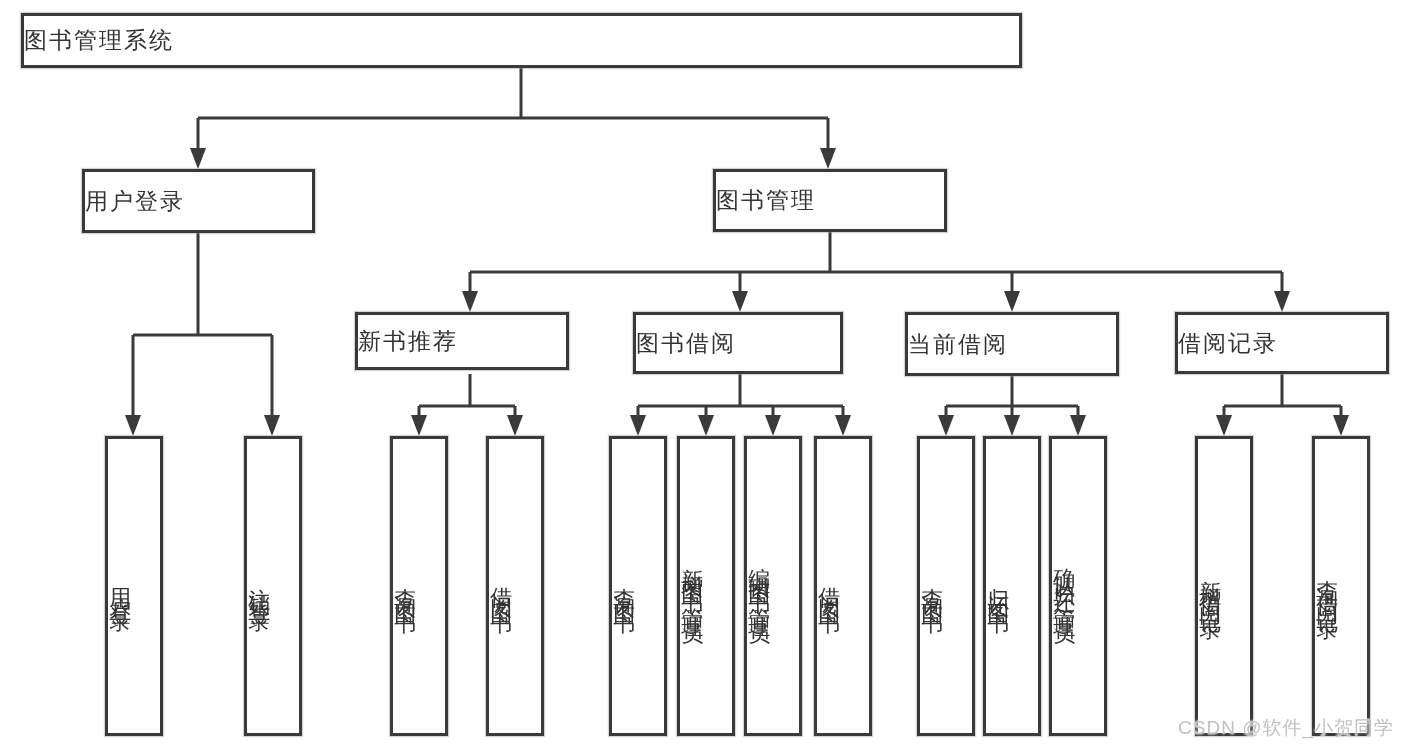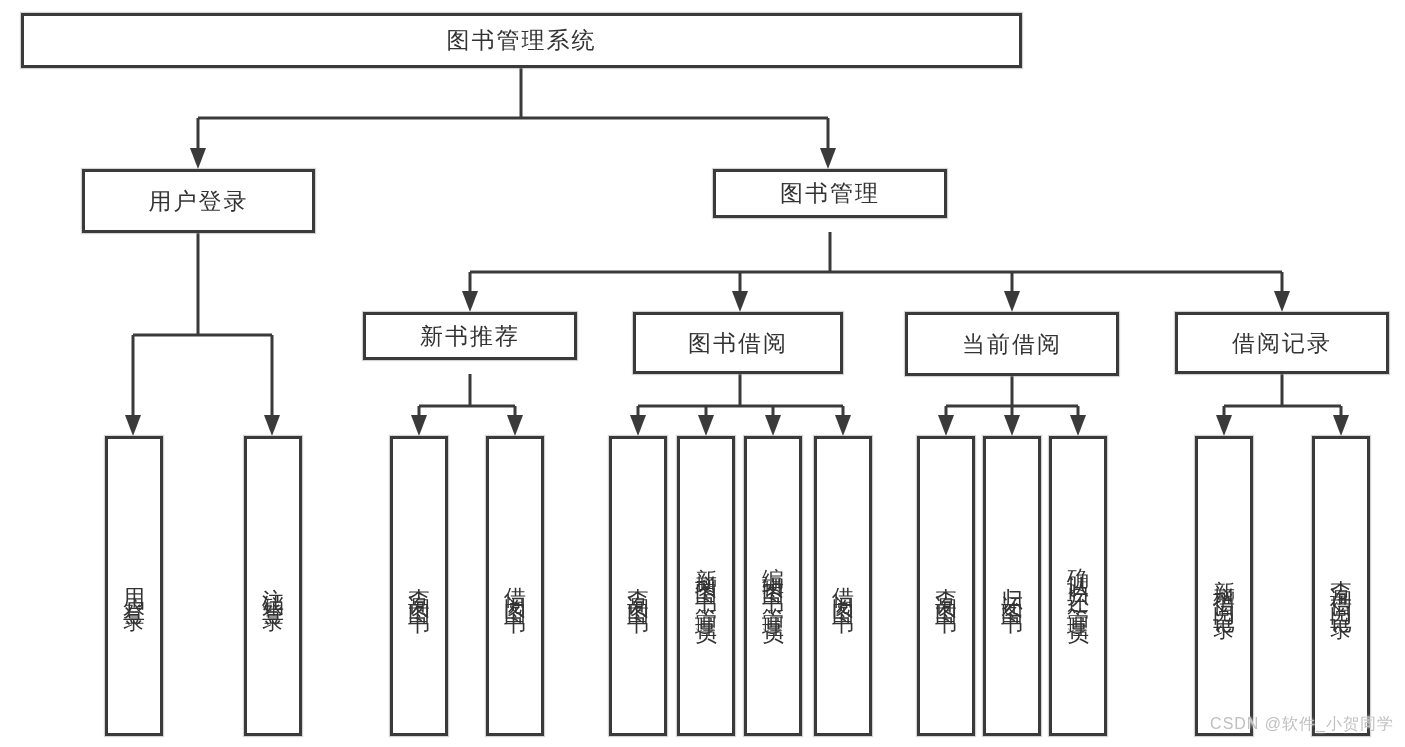--- a/index.html
+++ b/index.html
@@ -35,40 +35,40 @@
     fill: var(--line);
     stroke: none;
   }
   .box {
     position: absolute;
     background: #ffffff;
     border: 3px solid var(--line);
     box-shadow: 0 0 1px 1px rgba(160,160,160,0.45);
     display: flex;
     align-items: center;
-    justify-content: center;
+    justify-content: flex-start;
     color: var(--text);
   }
   .hbox span {
     font-size: 23px;
     letter-spacing: 2px;
     white-space: nowrap;
   }
   .vbox span {
     writing-mode: vertical-lr;
     text-orientation: mixed;
     font-size: 22px;
     letter-spacing: 8px;
     line-height: 1.1;
   }
   .watermark {
     position: absolute;
     right: 11px;
-    bottom: 12px;
-    font-size: 16px;
+    bottom: 6px;
+    font-size: 19px;
     letter-spacing: 1px;
     color: var(--watermark);
     text-shadow: 0 0 3px #ffffff, 0 0 2px #ffffff;
     white-space: nowrap;
     z-index: 5;
   }
 </style>
 </head>
 <body>
 
@@ -117,25 +117,25 @@
     </g>
   </svg>
 
   <div class="box hbox" style="left:21px;top:13px;width:1001px;height:55px">
     <span>图书管理系统</span>
   </div>
 
   <div class="box hbox" style="left:82px;top:169px;width:233px;height:64px">
     <span>用户登录</span>
   </div>
-  <div class="box hbox" style="left:713px;top:169px;width:234px;height:49px">
+  <div class="box hbox" style="left:713px;top:169px;width:234px;height:63px">
     <span>图书管理</span>
   </div>
 
-  <div class="box hbox" style="left:363px;top:312px;width:214px;height:48px">
+  <div class="box hbox" style="left:355px;top:312px;width:214px;height:58px">
     <span>新书推荐</span>
   </div>
   <div class="box hbox" style="left:633px;top:312px;width:210px;height:62px">
     <span>图书借阅</span>
   </div>
   <div class="box hbox" style="left:905px;top:312px;width:214px;height:64px">
     <span>当前借阅</span>
   </div>
   <div class="box hbox" style="left:1175px;top:312px;width:214px;height:62px">
     <span>借阅记录</span>

